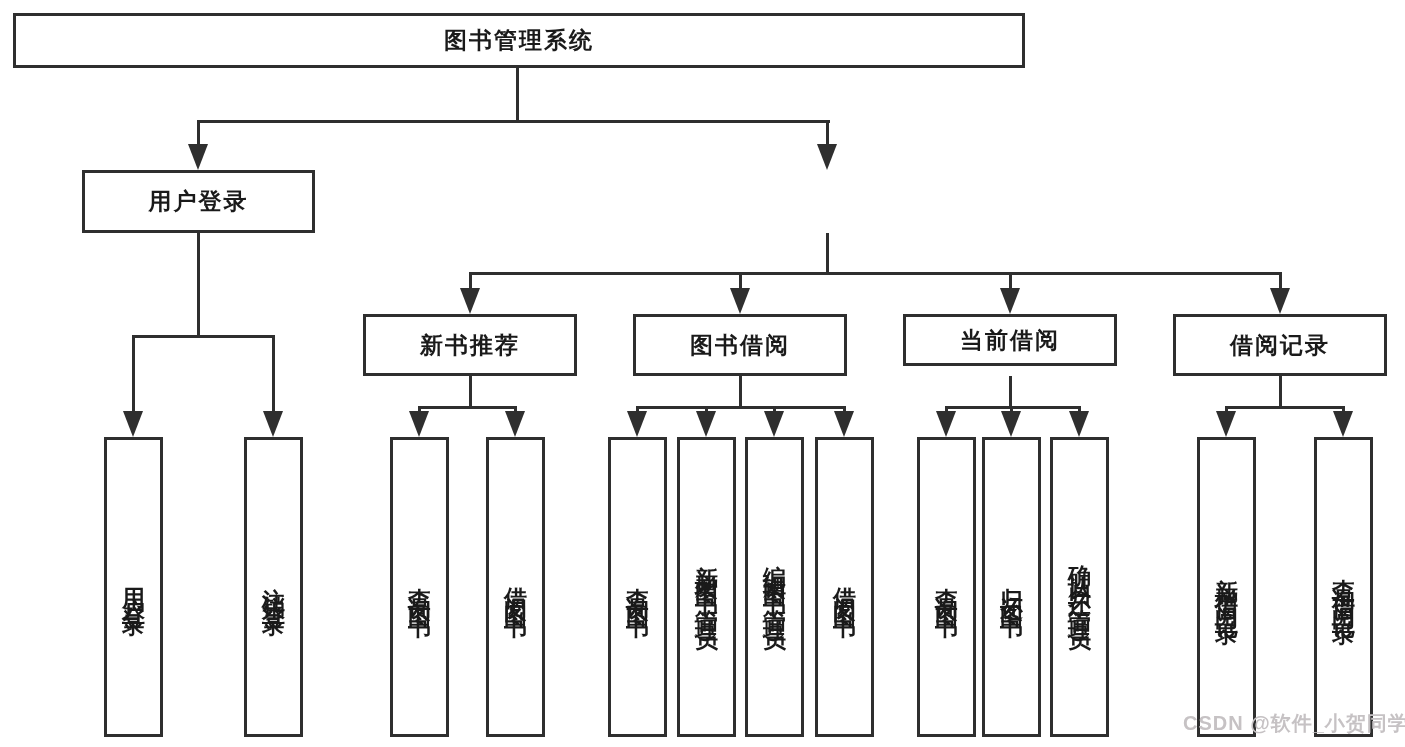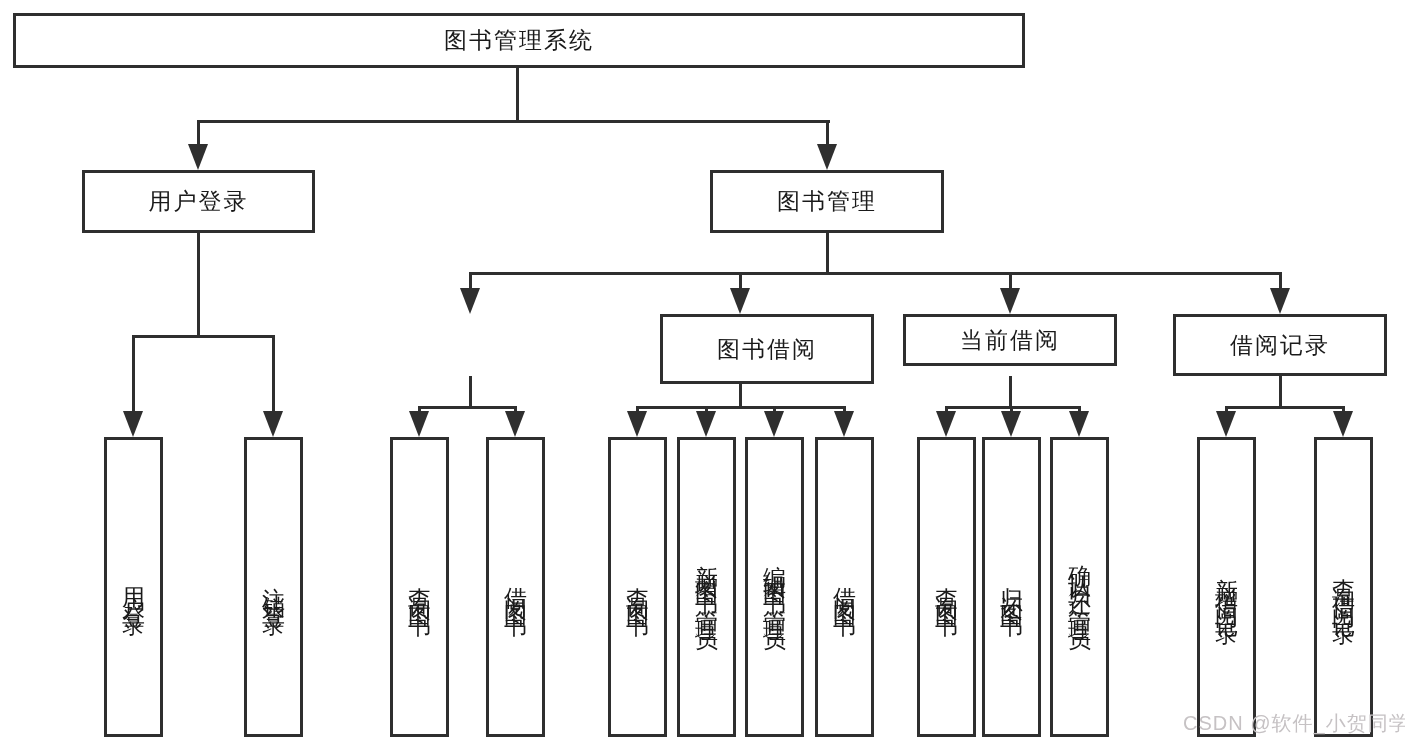--- a/index.html
+++ b/index.html
@@ -3,20 +3,21 @@
 <meta charset="utf-8">
 <style>
   html, body { margin: 0; padding: 0; background: #ffffff; }
   .stage {
     position: relative;
     width: 1405px;
     height: 747px;
     background: #ffffff;
     font-family: "Liberation Sans", sans-serif;
     overflow: hidden;
+    font-weight: bold;
   }
   .box {
     position: absolute;
     box-sizing: border-box;
     border: 3px solid #2f2f2f;
     background: #ffffff;
     display: flex;
     align-items: center;
     justify-content: center;
     color: #1a1a1a;
@@ -71,43 +72,43 @@
   <div class="vline" style="left:516px;top:68px;height:52px"></div>
   <div class="hline" style="left:197px;top:120px;width:633px"></div>
   <div class="vline" style="left:197px;top:120px;height:28px"></div>
   <div class="arr" style="left:188px;top:144px"></div>
   <div class="vline" style="left:826px;top:120px;height:28px"></div>
   <div class="arr" style="left:817px;top:144px"></div>
 
   <div class="box" style="left:82px;top:170px;width:233px;height:63px">
     <span>用户登录</span>
   </div>
-  <div class="box" style="left:710px;top:170px;width:234px;height:63px">
-    <span>图书管理</span>
-  </div>
 
   <div class="vline" style="left:197px;top:233px;height:104px"></div>
   <div class="hline" style="left:132px;top:335px;width:143px"></div>
   <div class="vline" style="left:132px;top:335px;height:78px"></div>
   <div class="arr" style="left:123px;top:411px"></div>
   <div class="vline" style="left:272px;top:335px;height:78px"></div>
   <div class="arr" style="left:263px;top:411px"></div>
 
   <div class="vline" style="left:826px;top:233px;height:41px"></div>
   <div class="hline" style="left:469px;top:272px;width:812px"></div>
   <div class="vline" style="left:469px;top:272px;height:20px"></div>
   <div class="arr" style="left:460px;top:288px"></div>
   <div class="vline" style="left:739px;top:272px;height:20px"></div>
   <div class="arr" style="left:730px;top:288px"></div>
   <div class="vline" style="left:1009px;top:272px;height:20px"></div>
   <div class="arr" style="left:1000px;top:288px"></div>
   <div class="vline" style="left:1279px;top:272px;height:20px"></div>
   <div class="arr" style="left:1270px;top:288px"></div>
 
-  <div class="box" style="left:660px;top:314px;width:214px;height:70px">
+  <div class="box" style="left:363px;top:314px;width:214px;height:62px">
+    <span>新书推荐</span>
+  </div>
+  <div class="box" style="left:633px;top:314px;width:214px;height:62px">
     <span>图书借阅</span>
   </div>
   <div class="box" style="left:903px;top:314px;width:214px;height:52px">
     <span>当前借阅</span>
   </div>
   <div class="box" style="left:1173px;top:314px;width:214px;height:62px">
     <span>借阅记录</span>
   </div>
 
   <div class="vline" style="left:469px;top:376px;height:32px"></div>

